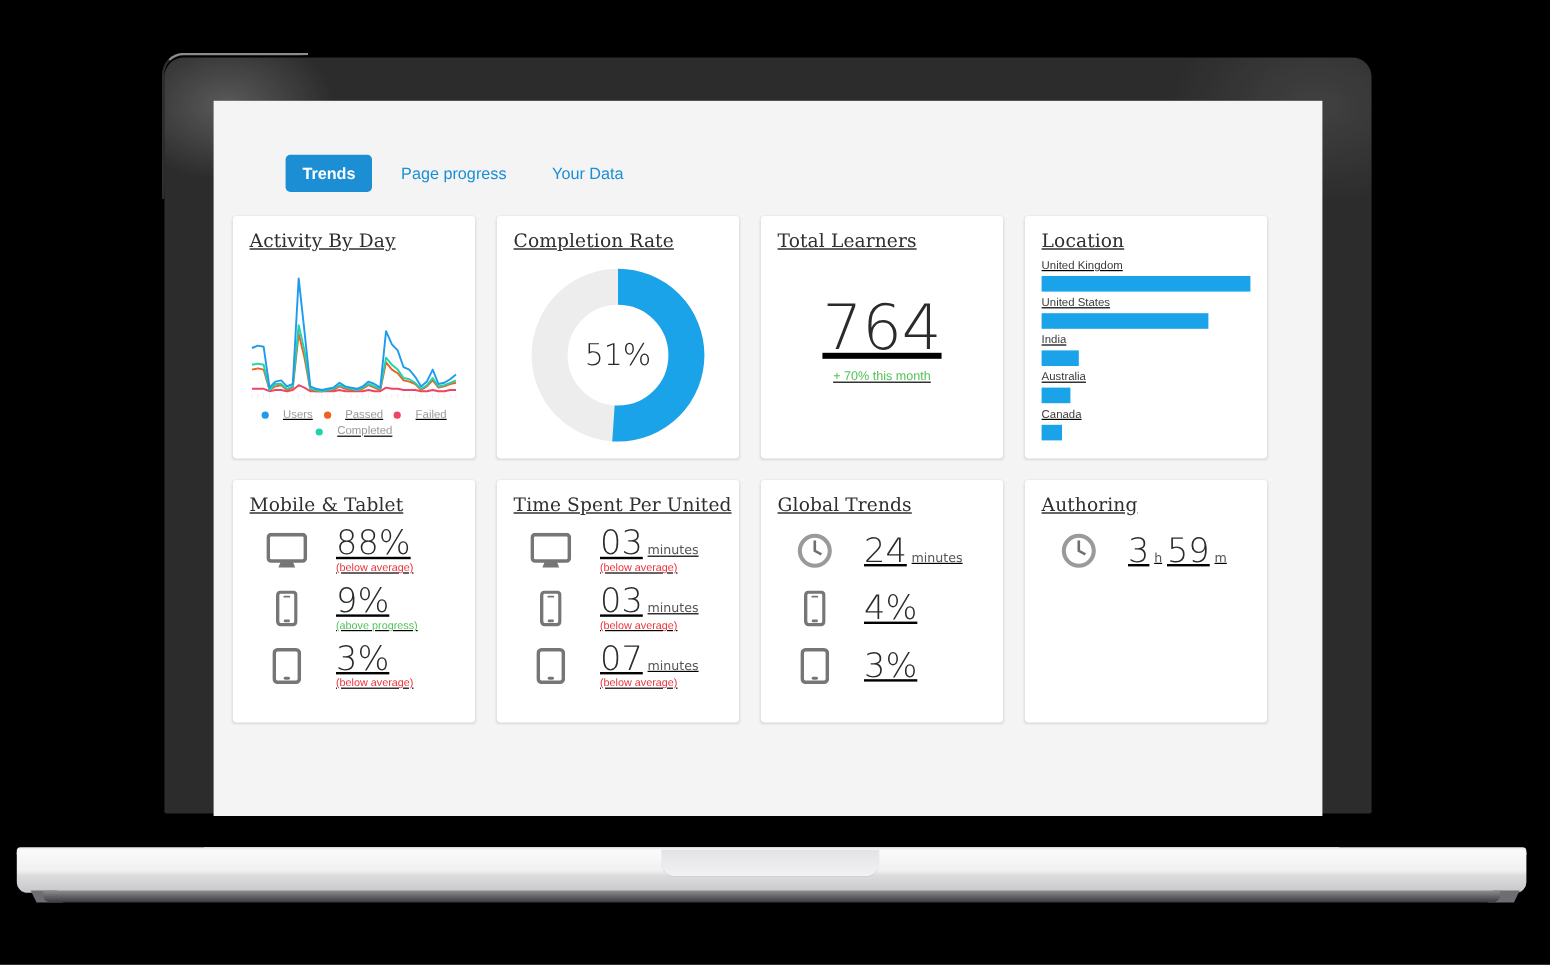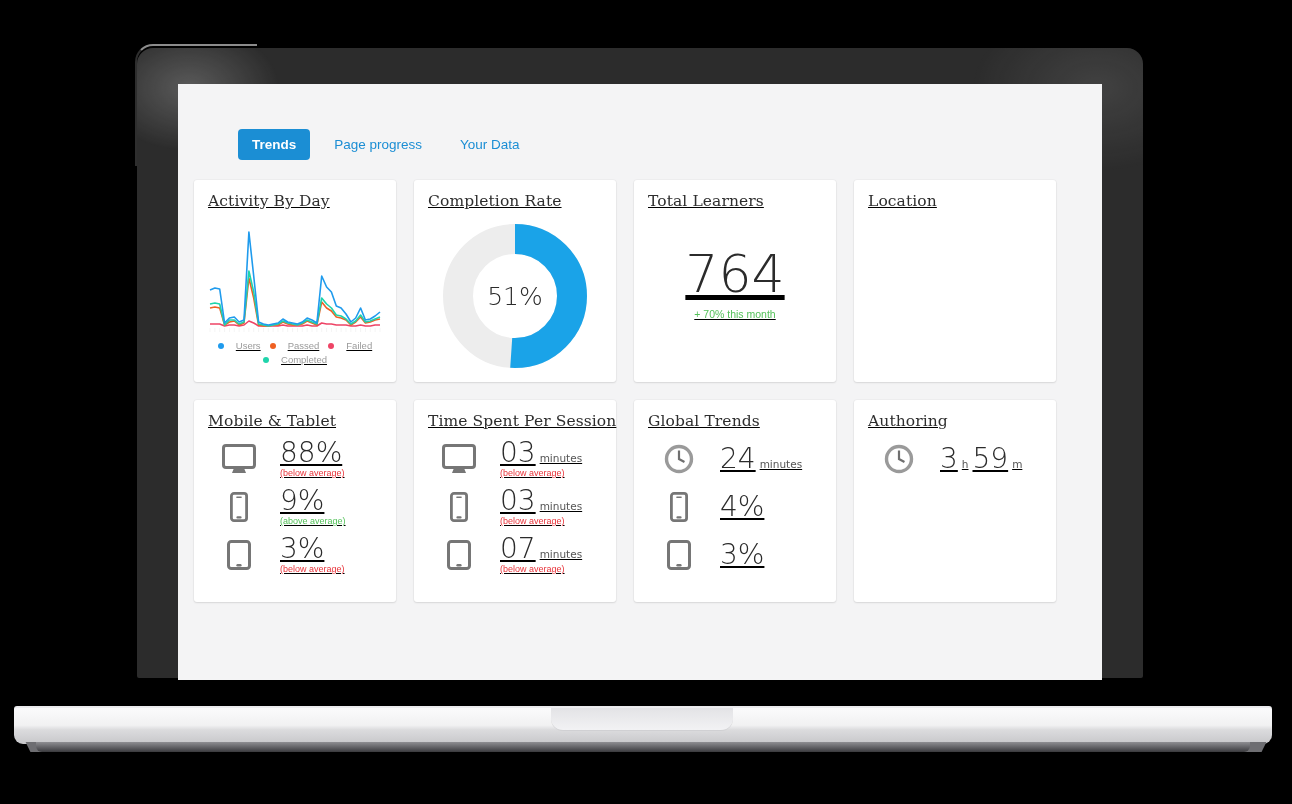--- a/index.html
+++ b/index.html
@@ -262,20 +262,42 @@
       </div>
 
       <div class="card r1">
         <div class="card-title">Total Learners</div>
         <div class="big-number">764</div>
         <div class="sub-green">+ 70% this month</div>
       </div>
 
       <div class="card r1">
         <div class="card-title">Location</div>
+        <div id="loc-rows">
+            <div class="loc-row">
+              <div class="loc-name">United Kingdom</div>
+              <div class="loc-bar" style="width: 100%;"></div>
+            </div>
+            <div class="loc-row">
+              <div class="loc-name">United States</div>
+              <div class="loc-bar" style="width: 80%;"></div>
+            </div>
+            <div class="loc-row">
+              <div class="loc-name">India</div>
+              <div class="loc-bar" style="width: 18%;"></div>
+            </div>
+            <div class="loc-row">
+              <div class="loc-name">Australia</div>
+              <div class="loc-bar" style="width: 14%;"></div>
+            </div>
+            <div class="loc-row">
+              <div class="loc-name">Canada</div>
+              <div class="loc-bar" style="width: 10%;"></div>
+            </div>
+          </div>
       </div>
 
       <div class="card r2">
         <div class="card-title">Mobile &amp; Tablet</div>
         <div id="rows-mobile_tablet">
             <div class="metric">
               <div class="metric-icon">
                 <svg width="34" height="30" viewBox="0 0 34 30">
                   <rect x="1.5" y="1.5" width="31" height="22" rx="2.5" fill="none" stroke="#767676" stroke-width="3"></rect>
                   <path d="M12 24 L22 24 L24 29 L10 29 Z" fill="#767676"></path>
@@ -293,42 +315,42 @@
                 <svg width="18" height="30" viewBox="0 0 18 30">
                   <rect x="1.4" y="1.4" width="15.2" height="27.2" rx="2.6" fill="none" stroke="#767676" stroke-width="2.8"></rect>
                   <rect x="6.2" y="4.4" width="5.6" height="1.5" rx=".7" fill="#767676"></rect>
                   <rect x="6.4" y="24.2" width="5.2" height="2.3" rx="1.1" fill="#767676"></rect>
                 </svg>
               </div>
               <div class="metric-text">
                 <div class="metric-value">
                   <span>9%</span>
                 </div>
-                <div class="metric-note above">(above average)</div>
+                <div class="metric-note above">(above progress)</div>
               </div>
             </div>
             <div class="metric">
               <div class="metric-icon">
                 <svg width="24" height="30" viewBox="0 0 24 30">
                   <rect x="1.5" y="1.5" width="21" height="27" rx="2.8" fill="none" stroke="#767676" stroke-width="3"></rect>
                   <rect x="9.4" y="24" width="5.2" height="2.4" rx="1.2" fill="#767676"></rect>
                 </svg>
               </div>
               <div class="metric-text">
                 <div class="metric-value">
                   <span>3%</span>
                 </div>
                 <div class="metric-note below">(below average)</div>
               </div>
             </div>
           </div>
       </div>
 
       <div class="card r2">
-        <div class="card-title">Time Spent Per Session</div>
+        <div class="card-title">Time Spent Per United</div>
         <div id="rows-time_spent">
             <div class="metric">
               <div class="metric-icon">
                 <svg width="34" height="30" viewBox="0 0 34 30">
                   <rect x="1.5" y="1.5" width="31" height="22" rx="2.5" fill="none" stroke="#767676" stroke-width="3"></rect>
                   <path d="M12 24 L22 24 L24 29 L10 29 Z" fill="#767676"></path>
                 </svg>
               </div>
               <div class="metric-text">
                 <div class="metric-value">

